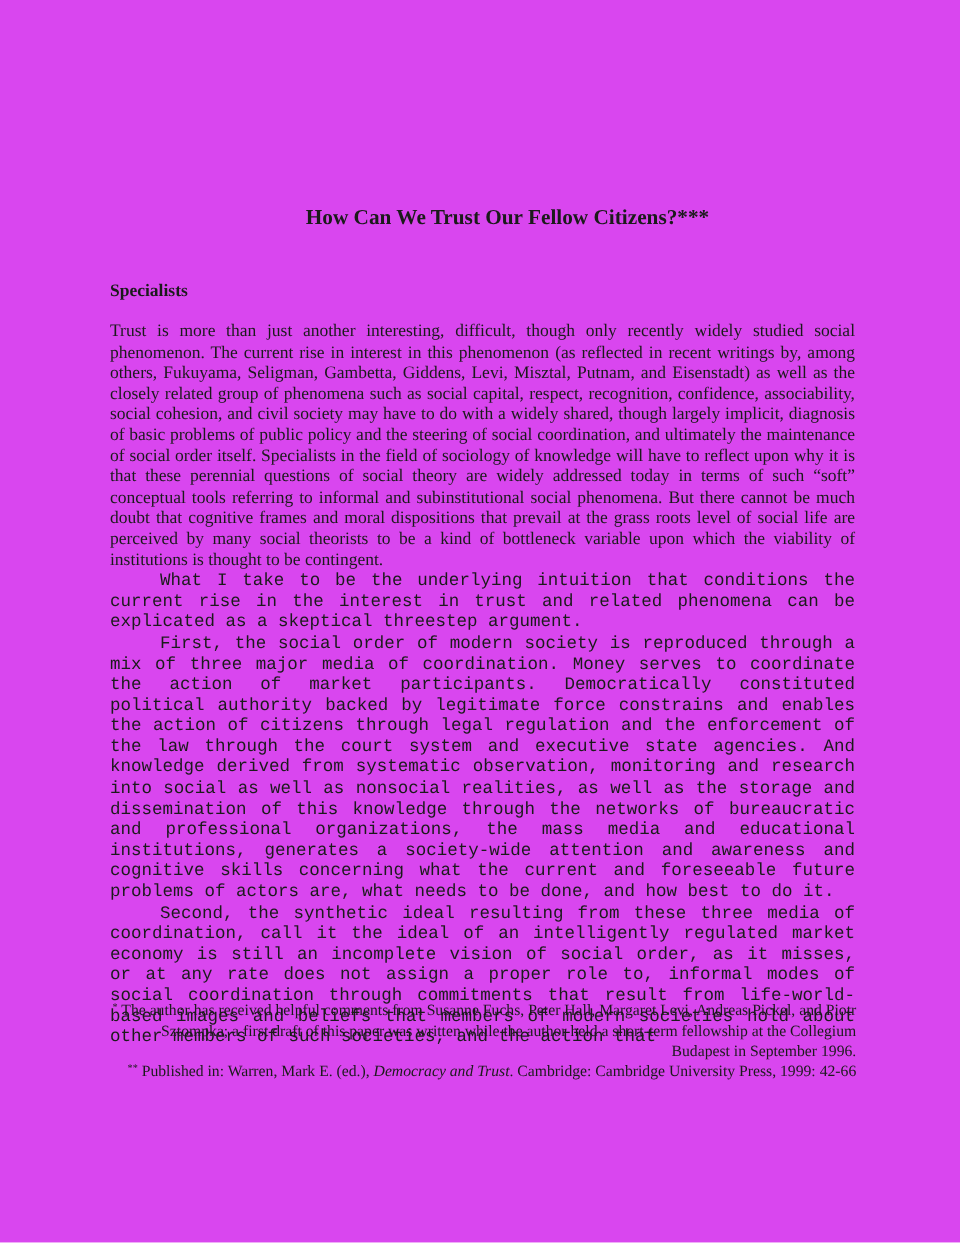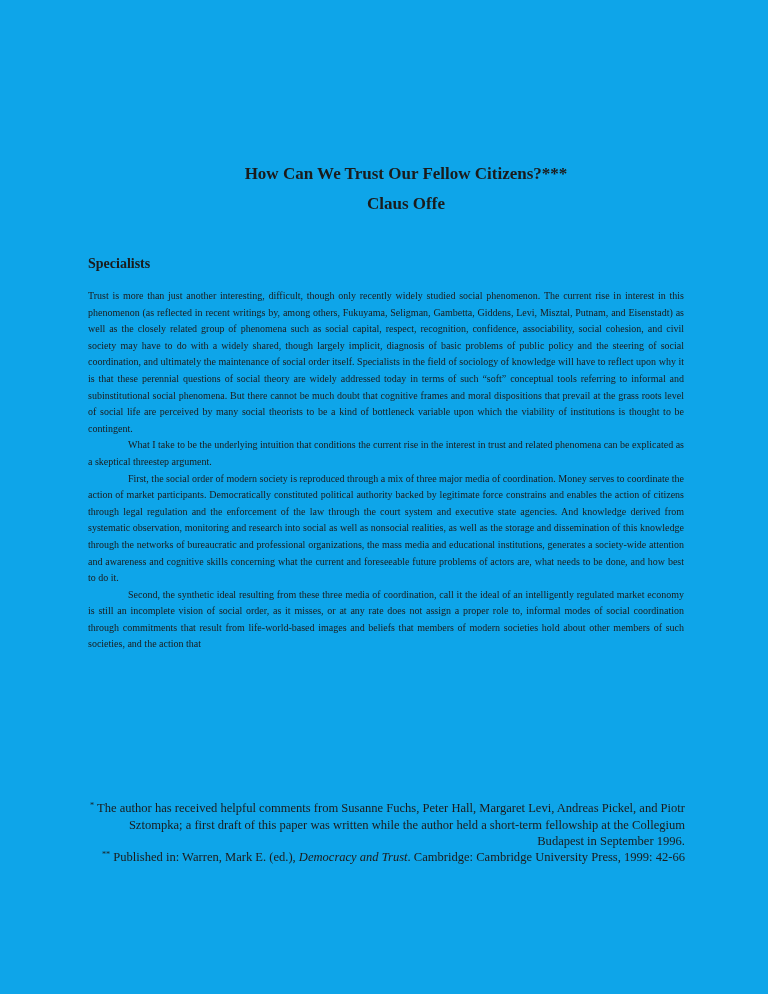--- a/index.html
+++ b/index.html
@@ -4,21 +4,21 @@
 <style>
   html, body {
     margin: 0;
     padding: 0;
     background: #ffffff;
   }
   .sheet {
     position: relative;
     width: 768px;
     height: 994px;
-    background: #0ea5e9;
+    background: #d946ef;
     font-family: "Liberation Serif", "DejaVu Serif", serif;
     color: #1b1b1b;
     overflow: hidden;
   }
   .content {
     position: absolute;
     left: 88px;
     top: 0;
     width: 596px;
   }
@@ -39,29 +39,30 @@
     margin: 7px 0 0 0;
   }
   .section-heading {
     font-size: 14px;
     font-weight: bold;
     line-height: 17px;
     margin: 40px 0 0 0;
   }
   .body-text {
     margin-top: 16px;
-    font-size: 10px;
+    font-size: 14px;
     line-height: 16.6px;
     text-align: justify;
   }
   .body-text p {
     margin: 0;
   }
   .body-text p.indent {
     text-indent: 40px;
+    font-family: Liberation Mono, monospace;
   }
   .footnotes {
     position: absolute;
     left: 88px;
     top: 801px;
     width: 597px;
     font-size: 12.55px;
     line-height: 15.9px;
     text-align: right;
   }
@@ -77,21 +78,20 @@
   .book-title {
     font-style: italic;
   }
 </style>
 </head>
 <body>
 
 <div class="sheet">
   <div class="content">
     <h1 class="title">How Can We Trust Our Fellow Citizens?***</h1>
-    <h2 class="author">Claus Offe</h2>
     <h3 class="section-heading">Specialists</h3>
     <div class="body-text">
       <p>Trust is more than just another interesting, difficult, though only recently widely studied social phenomenon. The current rise in interest in this phenomenon (as reflected in recent writings by, among others, Fukuyama, Seligman, Gambetta, Giddens, Levi, Misztal, Putnam, and Eisenstadt) as well as the closely related group of phenomena such as social capital, respect, recognition, confidence, associability, social cohesion, and civil society may have to do with a widely shared, though largely implicit, diagnosis of basic problems of public policy and the steering of social coordination, and ultimately the maintenance of social order itself. Specialists in the field of sociology of knowledge will have to reflect upon why it is that these perennial questions of social theory are widely addressed today in terms of such “soft” conceptual tools referring to informal and subinstitutional social phenomena. But there cannot be much doubt that cognitive frames and moral dispositions that prevail at the grass roots level of social life are perceived by many social theorists to be a kind of bottleneck variable upon which the viability of institutions is thought to be contingent.</p>
       <p class="indent">What I take to be the underlying intuition that conditions the current rise in the interest in trust and related phenomena can be explicated as a skeptical threestep argument.</p>
       <p class="indent">First, the social order of modern society is reproduced through a mix of three major media of coordination. Money serves to coordinate the action of market participants. Democratically constituted political authority backed by legitimate force constrains and enables the action of citizens through legal regulation and the enforcement of the law through the court system and executive state agencies. And knowledge derived from systematic observation, monitoring and research into social as well as nonsocial realities, as well as the storage and dissemination of this knowledge through the networks of bureaucratic and professional organizations, the mass media and educational institutions, generates a society-wide attention and awareness and cognitive skills concerning what the current and foreseeable future problems of actors are, what needs to be done, and how best to do it.</p>
       <p class="indent">Second, the synthetic ideal resulting from these three media of coordination, call it the ideal of an intelligently regulated market economy is still an incomplete vision of social order, as it misses, or at any rate does not assign a proper role to, informal modes of social coordination through commitments that result from life-world-based images and beliefs that members of modern societies hold about other members of such societies, and the action that</p>
     </div>
   </div>
 
   <div class="footnotes">

